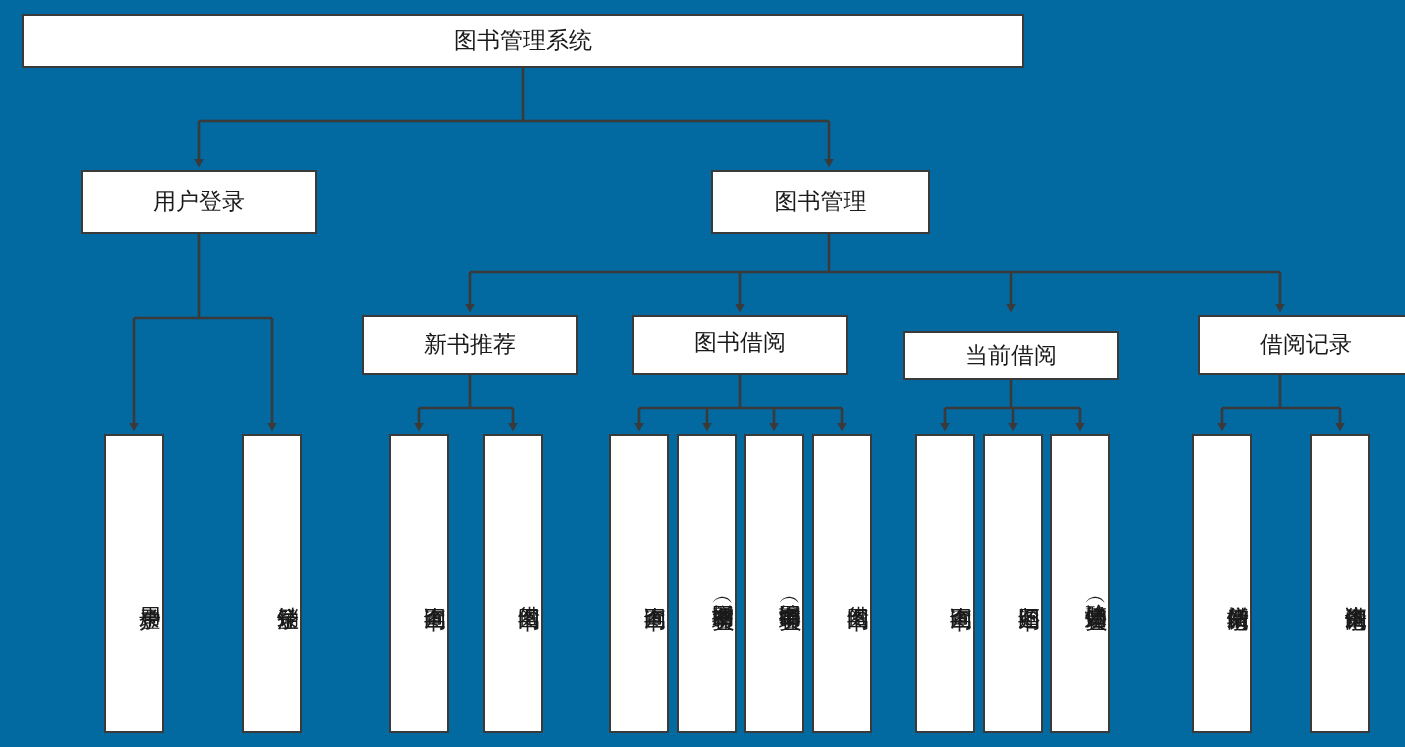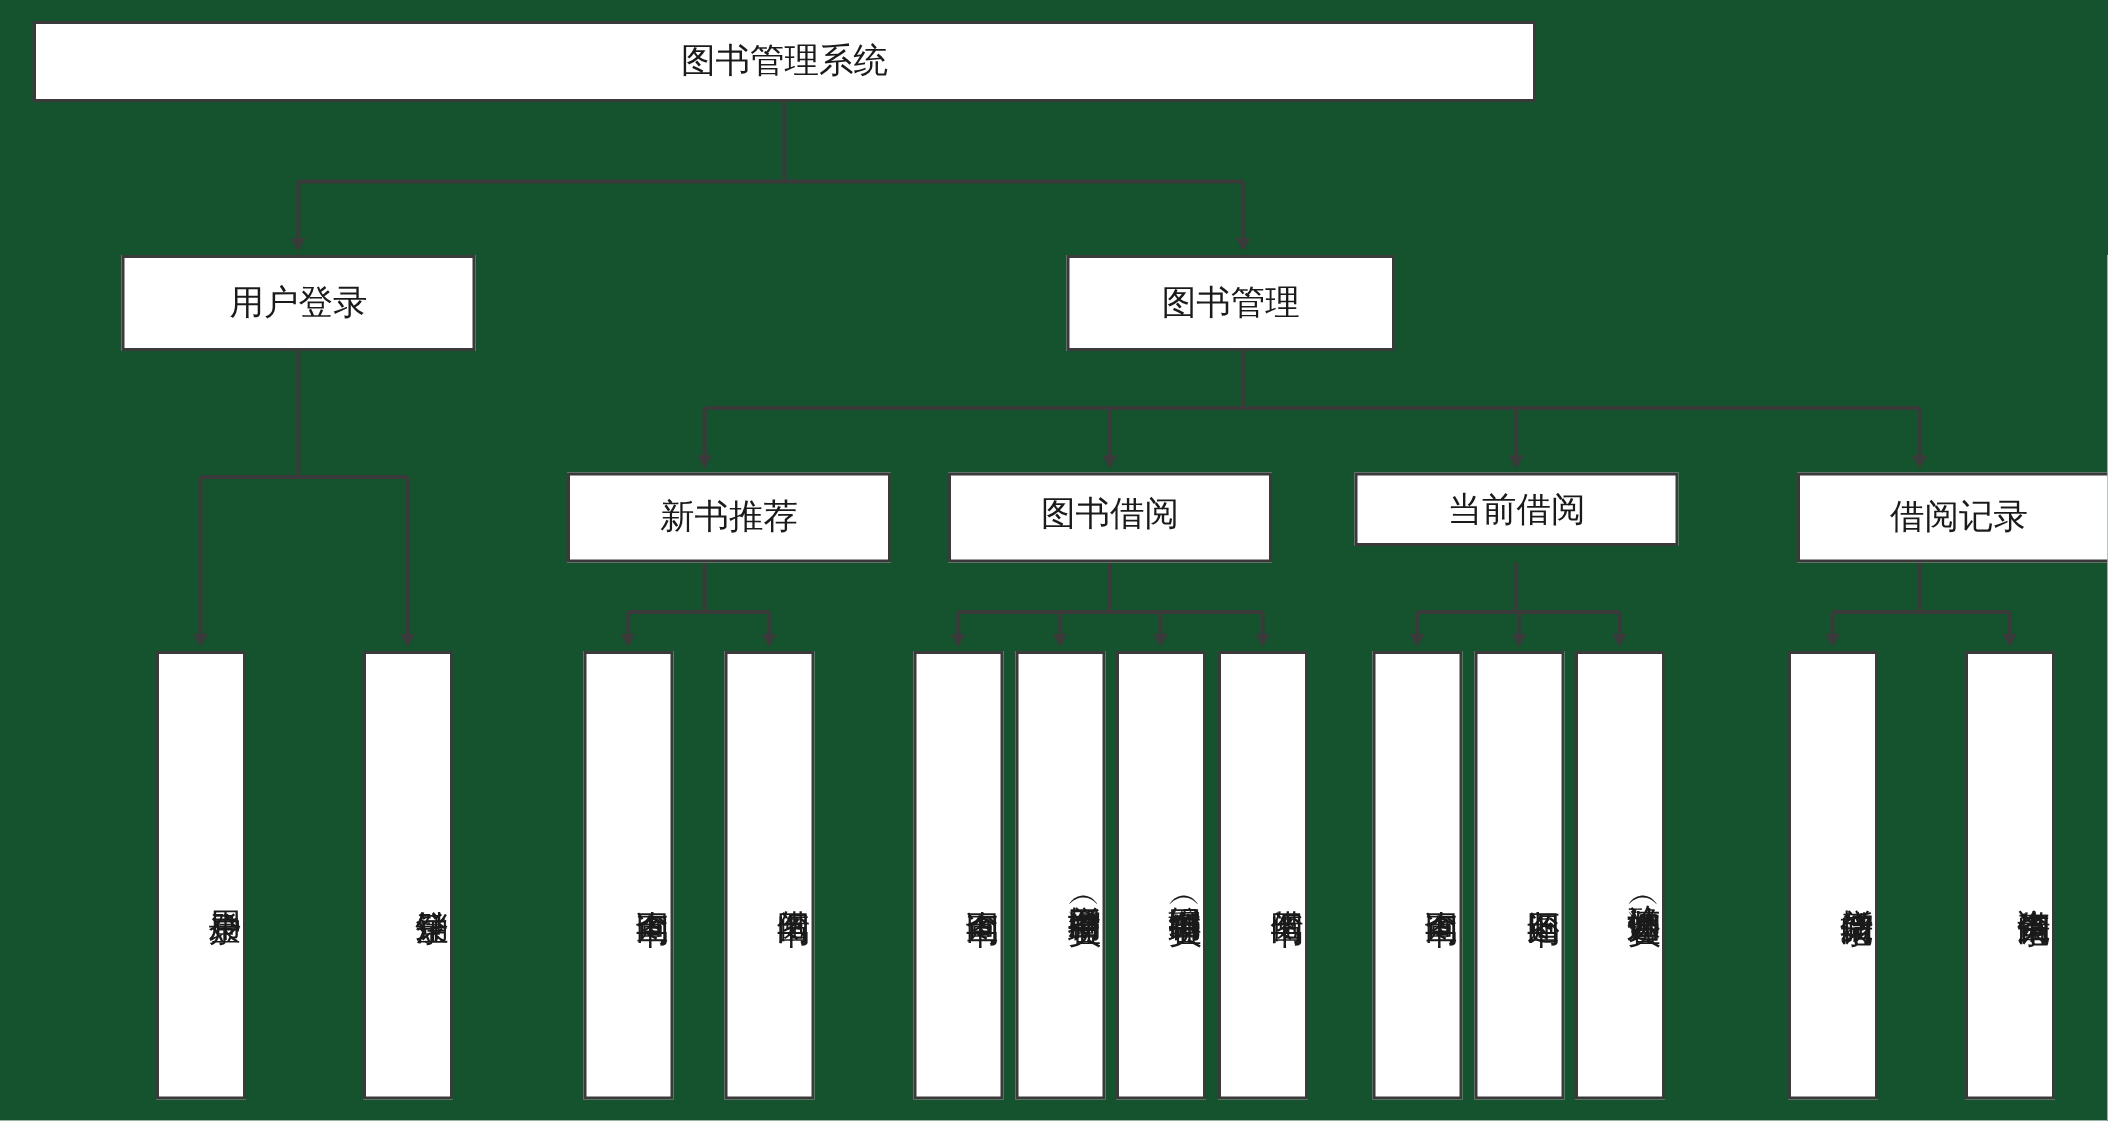--- a/index.html
+++ b/index.html
@@ -7,21 +7,21 @@
     padding: 0;
     background: #ffffff;
   }
   body {
     font-family: "Liberation Sans", "DejaVu Sans", sans-serif;
   }
   #canvas {
     position: relative;
     width: 1405px;
     height: 747px;
-    background: #14532d;
+    background: #0369a1;
     overflow: hidden;
   }
   #edges {
     position: absolute;
     left: 0;
     top: 0;
     width: 1405px;
     height: 747px;
     pointer-events: none;
   }
@@ -121,27 +121,27 @@
   <div id="nodes-layer">
       <div class="node horiz" style="left: 22px; top: 14px; width: 1002px; height: 54px;">
         <span class="label">图书管理系统</span>
       </div>
       <div class="node horiz" style="left: 81px; top: 170px; width: 236px; height: 64px;">
         <span class="label">用户登录</span>
       </div>
       <div class="node horiz" style="left: 711px; top: 170px; width: 219px; height: 64px;">
         <span class="label">图书管理</span>
       </div>
-      <div class="node horiz" style="left: 378px; top: 315px; width: 216px; height: 60px;">
+      <div class="node horiz" style="left: 362px; top: 315px; width: 216px; height: 60px;">
         <span class="label">新书推荐</span>
       </div>
       <div class="node horiz" style="left: 632px; top: 315px; width: 216px; height: 60px; font-family: Liberation Mono, monospace;">
         <span class="label">图书借阅</span>
       </div>
-      <div class="node horiz" style="left: 903px; top: 315px; width: 216px; height: 49px; font-family: Liberation Serif, serif;">
+      <div class="node horiz" style="left: 903px; top: 331px; width: 216px; height: 49px; font-family: Liberation Serif, serif;">
         <span class="label">当前借阅</span>
       </div>
       <div class="node horiz" style="left: 1172px; top: 315px; width: 216px; height: 60px; margin-left: 26px;">
         <span class="label">借阅记录</span>
       </div>
       <div class="node vert" style="left: 104px; top: 434px; width: 60px; height: 299px;">
         <span class="label">用户登录</span>
       </div>
       <div class="node vert" style="left: 242px; top: 434px; width: 60px; height: 299px;">
         <span class="label">注销登录</span>

